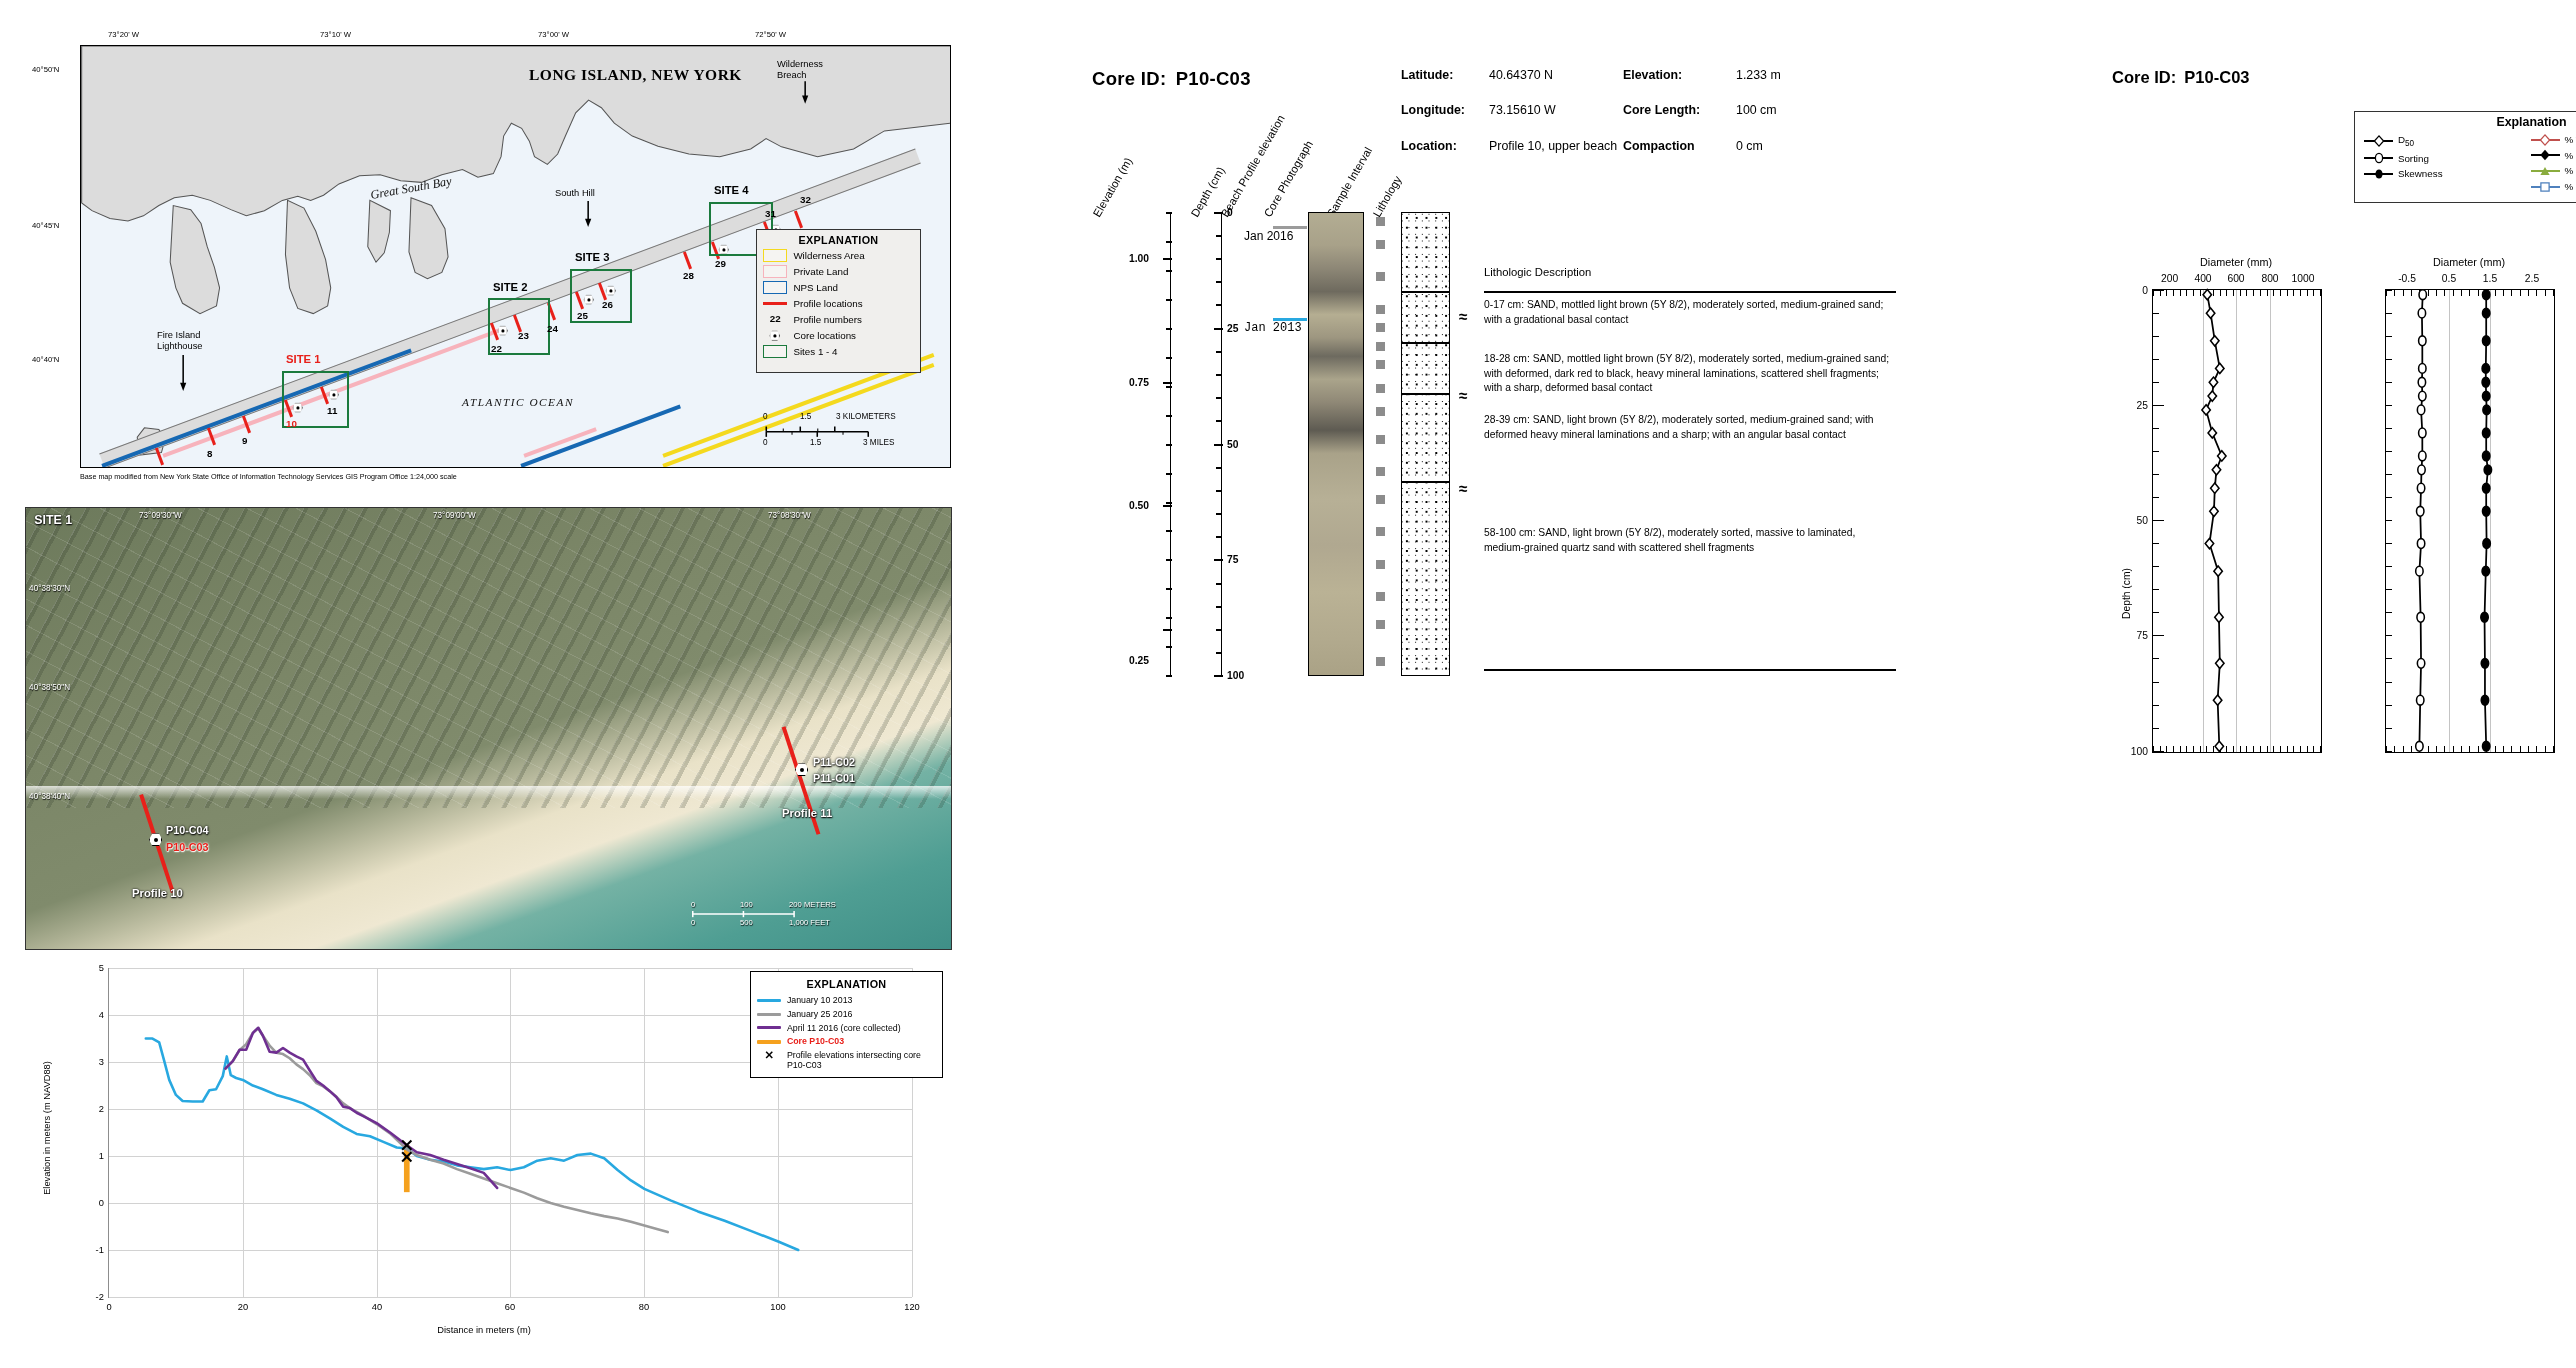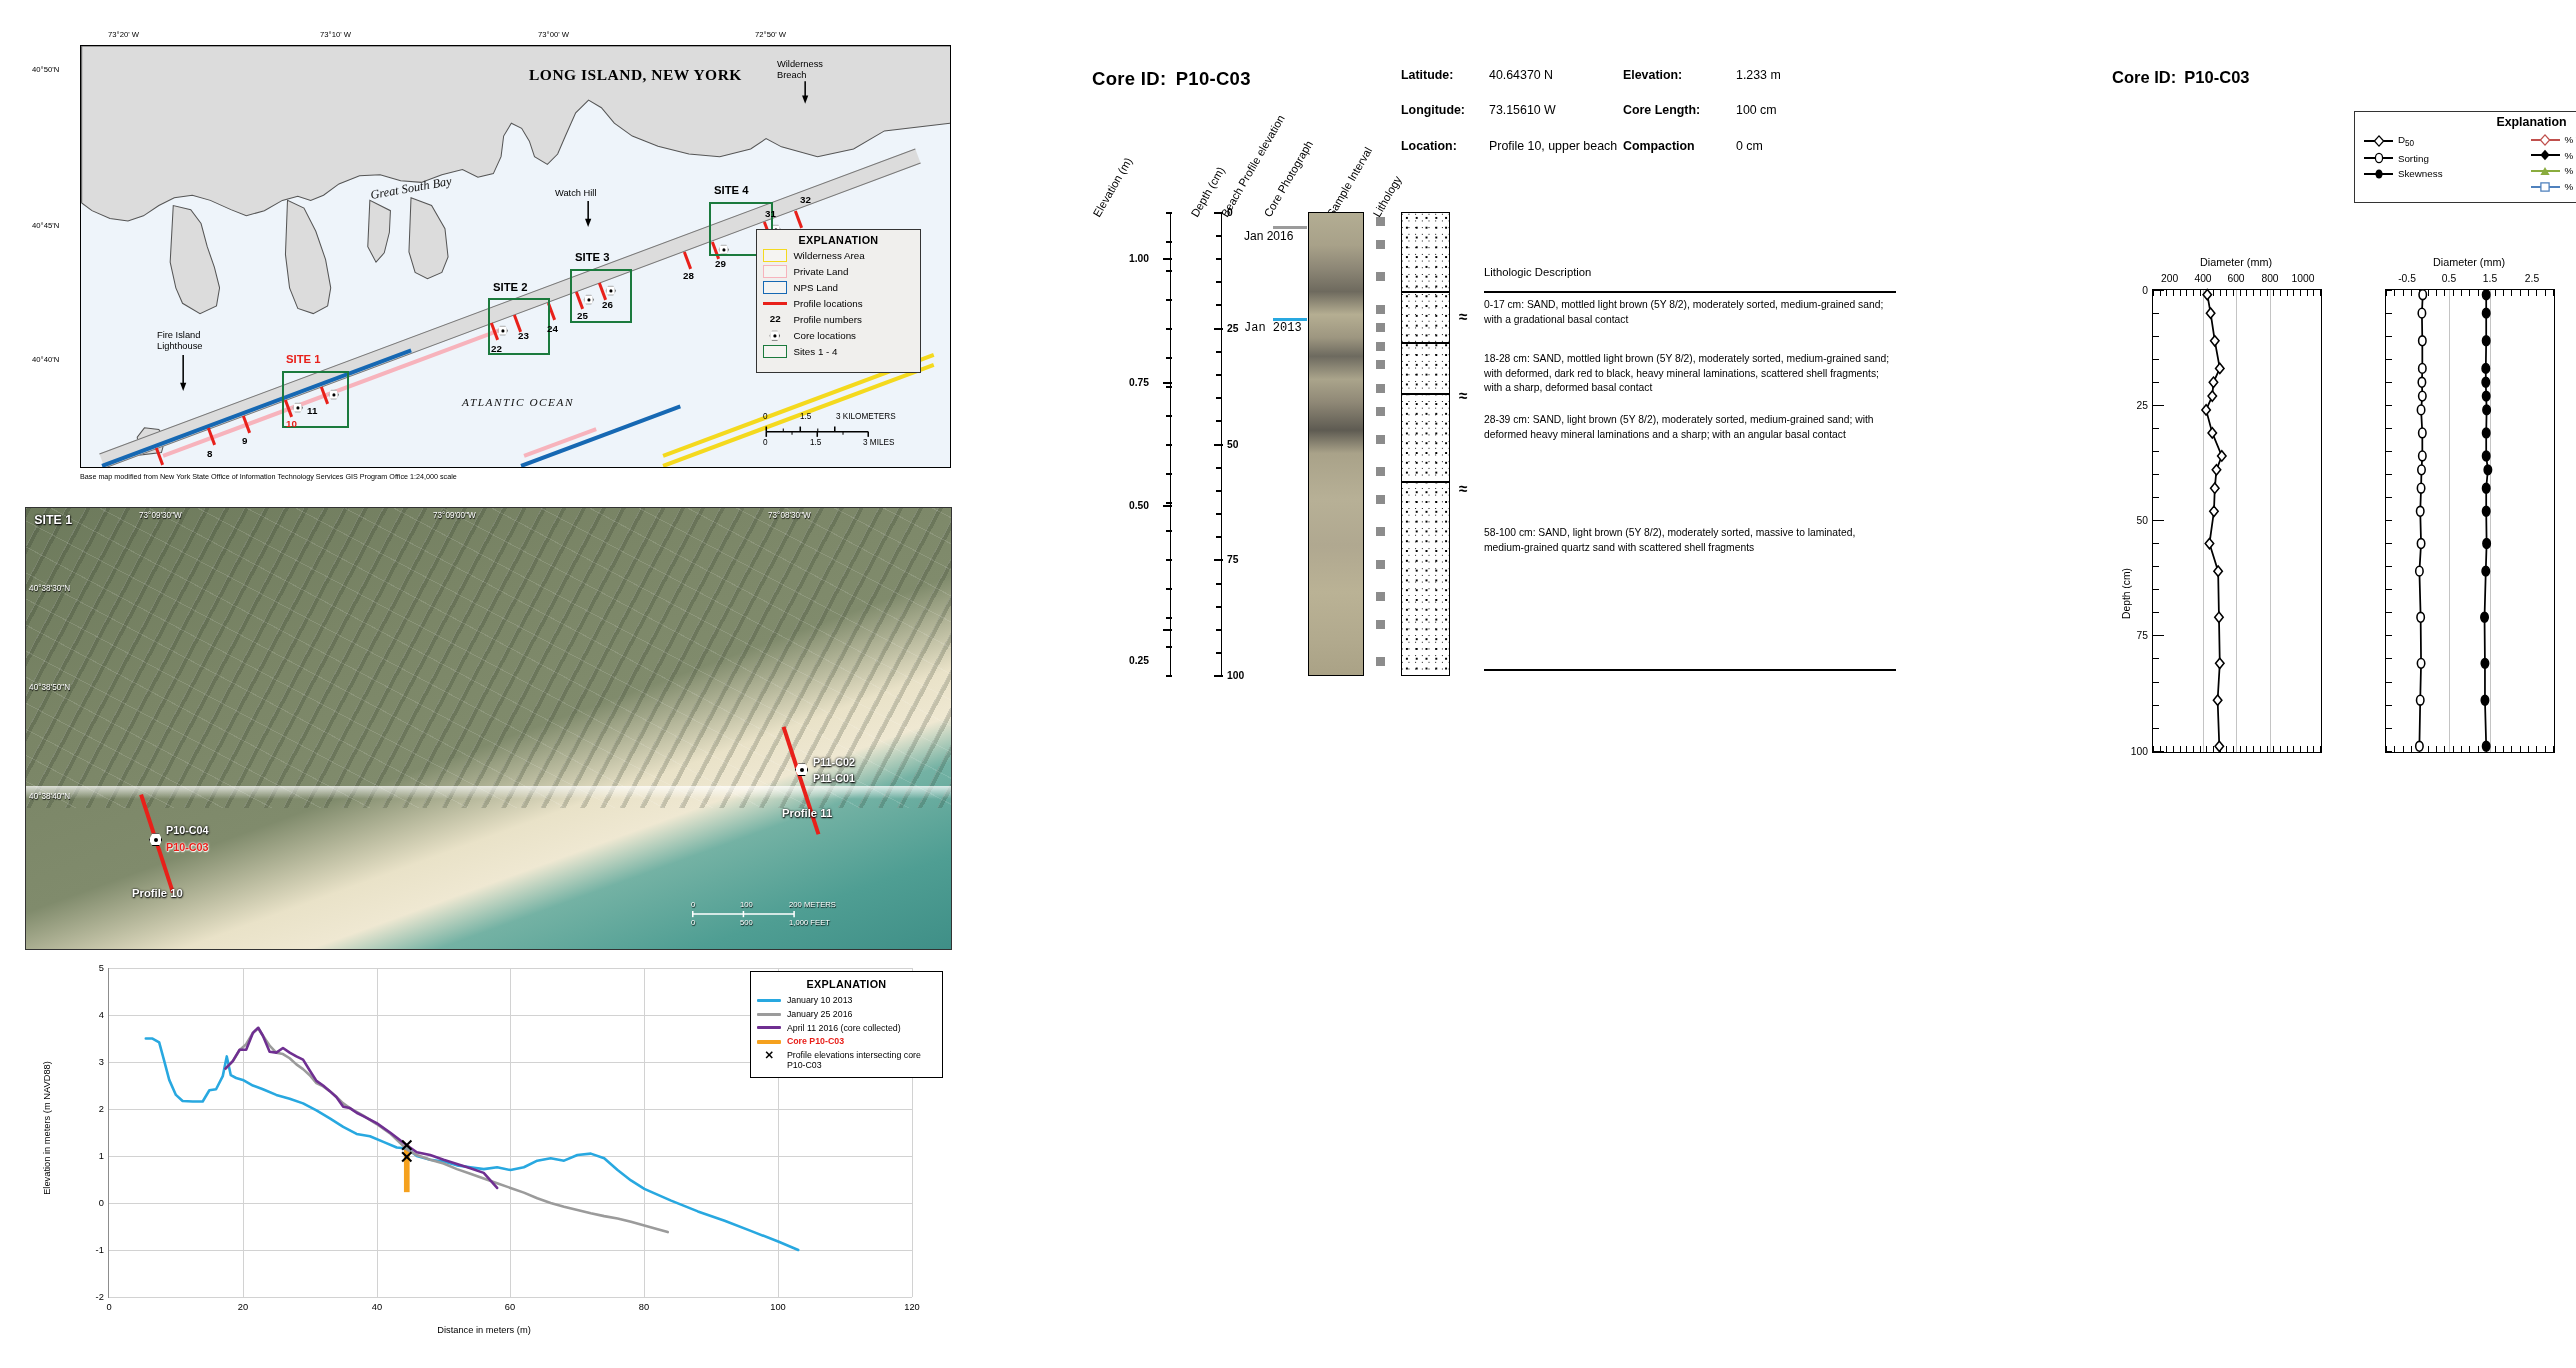--- a/index.html
+++ b/index.html
@@ -218,21 +218,21 @@
 
     <div class="map-label" style="left:76px; top:284px; font-size:9.3px; line-height:1.2;">
       <div>Fire Island</div>
       <div>Lighthouse</div>
     </div>
     <svg style="position:absolute;left:97px;top:309px;" width="12.4" height="36" viewBox="0 0 24 70">
       <line x1="10" y1="0" x2="10" y2="58" stroke="#000" stroke-width="3"></line>
       <polygon points="10,70 4,54 16,54" fill="#000"></polygon>
     </svg>
 
-    <div class="map-label" style="left:474px; top:142px; font-size:9.3px;">Watch Hill</div>
+    <div class="map-label" style="left:474px; top:142px; font-size:9.3px;">South Hill</div>
     <svg style="position:absolute;left:502px;top:155px;" width="12.4" height="26" viewBox="0 0 24 50">
       <line x1="10" y1="0" x2="10" y2="38" stroke="#000" stroke-width="3"></line>
       <polygon points="10,50 4,34 16,34" fill="#000"></polygon>
     </svg>
 
     <div class="map-label" style="left:696px; top:13px; font-size:9.3px; line-height:1.2;">
       <div>Wilderness</div>
       <div>Breach</div>
     </div>
     <svg style="position:absolute;left:719px;top:35px;" width="12.4" height="23" viewBox="0 0 24 44">
@@ -249,21 +249,21 @@
     <div class="site-box" style="left:489px; top:223px; width:62px; height:54px;"></div>
     <div class="map-label site-label" style="left:494px; top:205px;">SITE 3</div>
 
     <div class="site-box" style="left:628px; top:156px; width:64px; height:54px;"></div>
     <div class="map-label site-label" style="left:633px; top:138px;">SITE 4</div>
 
     <div class="prof-num" style="left:73px; top:421px;">7</div>
     <div class="prof-num" style="left:126px; top:402px;">8</div>
     <div class="prof-num" style="left:161px; top:389px;">9</div>
     <div class="prof-num" style="left:205px; top:372px; color:#e8201a;">10</div>
-    <div class="prof-num" style="left:226px; top:359px;text-align:right;">11</div>
+    <div class="prof-num" style="left:246px; top:359px;text-align:right;">11</div>
     <div class="prof-num" style="left:410px; top:297px;">22</div>
     <div class="prof-num" style="left:437px; top:284px;">23</div>
     <div class="prof-num" style="left:466px; top:277px;">24</div>
     <div class="prof-num" style="left:496px; top:264px;">25</div>
     <div class="prof-num" style="left:521px; top:253px;">26</div>
     <div class="prof-num" style="left:602px; top:224px;">28</div>
     <div class="prof-num" style="left:634px; top:212px;">29</div>
     <div class="prof-num" style="left:684px; top:162px;">31</div>
     <div class="prof-num" style="left:719px; top:148px;">32</div>
 

